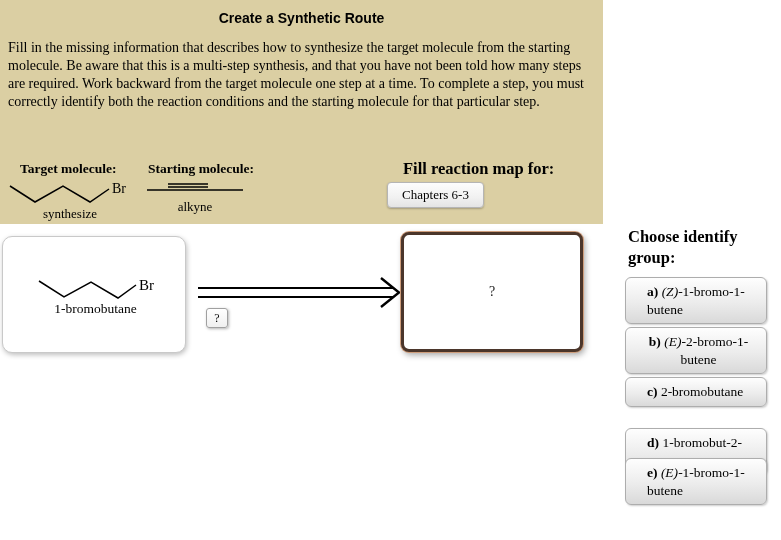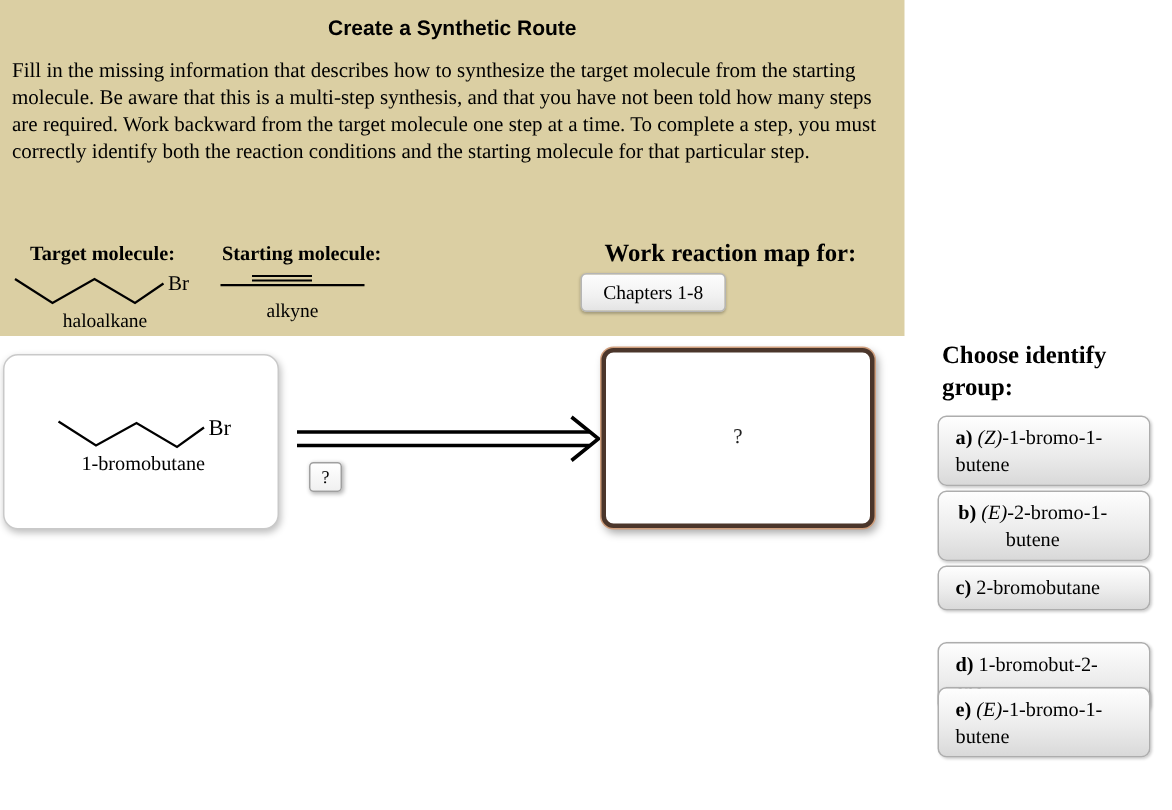--- a/index.html
+++ b/index.html
@@ -84,21 +84,21 @@
     left: 628px; top: 226px; width: 142px;
     font-weight: bold; font-size: 16.5px; line-height: 21px;
   }
   .opt-btn {
     left: 625px; width: 142px;
     background: linear-gradient(180deg, #fefefe 0%, #ececec 55%, #d9d9d9 100%);
     border: 1px solid #adadad; border-radius: 6px;
     box-shadow: 1px 1px 2px rgba(0,0,0,0.2);
     text-align: left;
     font-family: "Liberation Serif", serif;
-    padding: 5px 0 5px 11px;
+    padding: 5px 0 5px 21px;
     cursor: pointer;
   }
   .opt-text {
     display: block; width: 103px;
     font-size: 13.5px; line-height: 17.5px;
   }
   .opt-letter { font-weight: bold; }
   .opt-stereo { font-style: italic; }
   .opt-a { top: 277px; } .opt-b { top: 327px; text-align: center; } .opt-c { top: 377px; }
   .opt-d { top: 428px; } .opt-e { top: 458px; }
@@ -115,35 +115,35 @@
 
 <div class="abs instructions">Fill in the missing information that describes how to synthesize the target molecule from the starting molecule. Be aware that this is a multi-step synthesis, and that you have not been told how many steps are required. Work backward from the target molecule one step at a time. To complete a step, you must correctly identify both the reaction conditions and the starting molecule for that particular step.</div>
 
 <div class="abs mol-label target-label">Target molecule:</div>
 
 <svg class="abs" style="left:8px; top:176px;" width="128" height="30" viewBox="0 0 128 30">
   <polyline points="2,10 27,26 55,10 82,26 101,13" fill="none" stroke="#000" stroke-width="1.5"></polyline>
   <text x="104" y="17" font-size="14">Br</text>
 </svg>
 
-<div class="abs mol-caption target-caption">haloalkane</div>
+<div class="abs mol-caption target-caption">synthesize</div>
 
 <div class="abs mol-label starting-label">Starting molecule:</div>
 
 <svg class="abs" style="left:145px; top:180px;" width="100" height="14" viewBox="0 0 100 14">
   <line x1="2" y1="10" x2="98" y2="10" stroke="#000" stroke-width="1.5"></line>
   <line x1="23" y1="4" x2="63" y2="4" stroke="#000" stroke-width="1.3"></line>
   <line x1="23" y1="7" x2="63" y2="7" stroke="#000" stroke-width="1.3"></line>
 </svg>
 
 <div class="abs mol-caption starting-caption">alkyne</div>
 
-<div class="abs map-label">Work reaction map for:</div>
+<div class="abs map-label">Fill reaction map for:</div>
 
-<button class="abs chapters-btn">Chapters 1-8</button>
+<button class="abs chapters-btn">Chapters 6-3</button>
 
 <div class="abs reactant-box">
   <svg style="position:absolute; left:28px; top:34px;" width="150" height="30" viewBox="0 0 150 30">
     <polyline points="8,10 33,26 60,11 87,27 105,14" fill="none" stroke="#000" stroke-width="1.5"></polyline>
     <text x="108" y="19" font-size="15">Br</text>
   </svg>
   <div class="reactant-name">1-bromobutane</div>
 </div>
 
 <svg class="abs" style="left:195px; top:275px;" width="210" height="38" viewBox="0 0 210 38">

